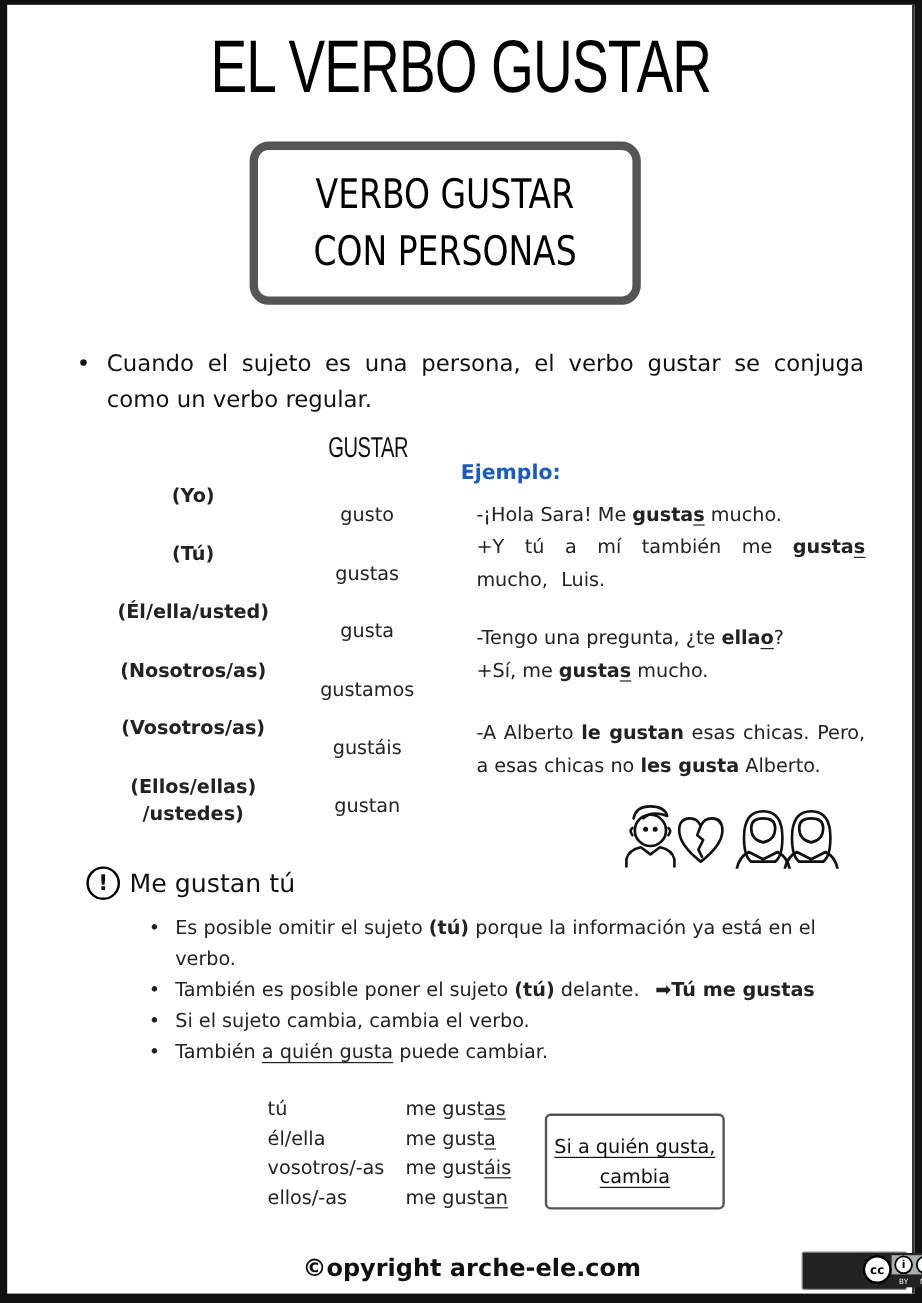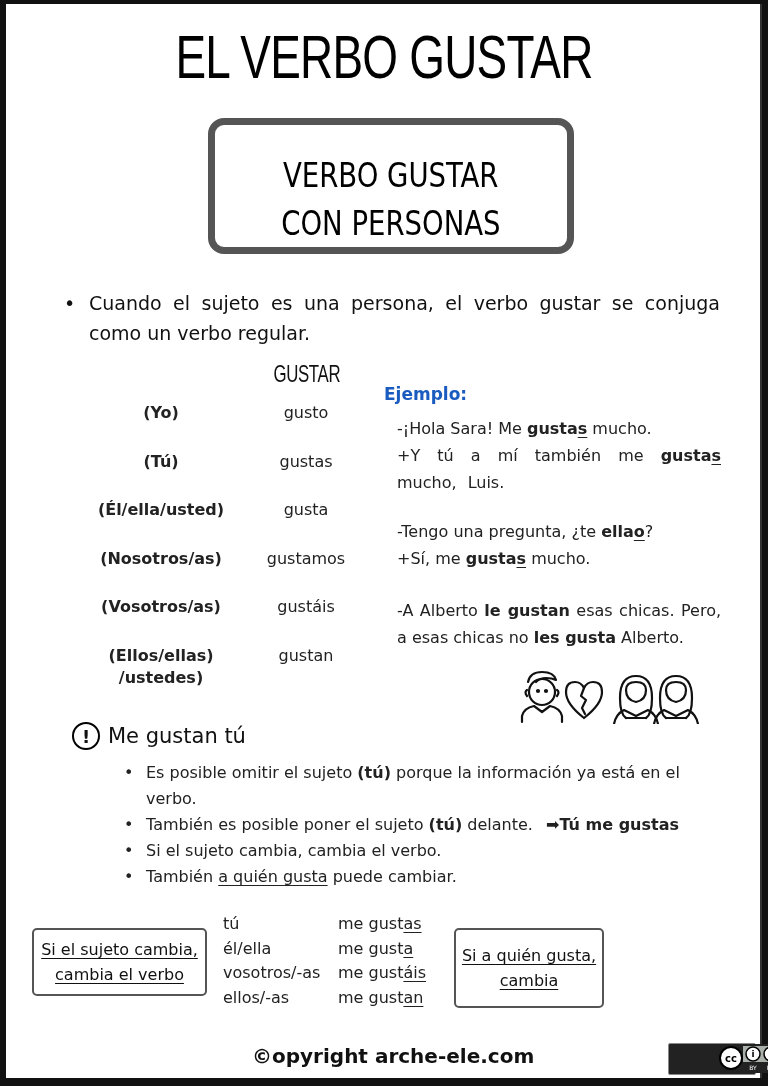--- a/index.html
+++ b/index.html
@@ -1,28 +1,28 @@
 <!DOCTYPE html>
 <html><head>
 <meta charset="utf-8">
 <style>
   html, body { margin:0; padding:0; }
   body { width:768px; height:1086px; background:#111; font-family:"DejaVu Sans", sans-serif; color:#111; overflow:hidden; }
   .page { position:absolute; left:6px; top:4px; width:756px; height:1074px; background:#fff; border-right:2px solid #333; box-sizing:border-box; }
   .abs { position:absolute; }
   .title { left:0; width:756px; top:18px; text-align:center; font-family:"Liberation Sans Narrow","Liberation Sans", sans-serif; font-size:62px; line-height:70px; font-weight:normal; letter-spacing:-1px; transform:scaleX(0.74); transform-origin:center; color:#000; }
-  .subtitle-box { left:202px; top:114px; width:366px; height:136px; border:7px solid #555; border-radius:16px; box-sizing:border-box; display:flex; flex-direction:column; align-items:center; justify-content:flex-end; }
+  .subtitle-box { left:202px; top:114px; width:326px; height:136px; border:7px solid #555; border-radius:16px; box-sizing:border-box; display:flex; flex-direction:column; align-items:center; justify-content:center; }
   .subtitle-box span { font-size:34px; line-height:48px; font-family:"DejaVu Sans Condensed","DejaVu Sans", sans-serif; transform:scaleX(0.9); color:#000; }
   .intro { left:58px; top:284px; width:656px; font-size:19px; line-height:30px; text-align:justify; font-family:"DejaVu Sans", sans-serif; }
   .intro .dot { position:absolute; left:0; top:0; }
   .intro p { margin:0 0 0 25px; text-align:justify; text-align-last:left; }
   .conj-head { left:254px; top:356px; width:90px; text-align:center; font-family:"Liberation Sans", sans-serif; font-size:24px; transform:scaleX(0.7); letter-spacing:-0.5px; }
   .conj-row { position:absolute; width:300px; }
   .conj-row .pron { position:absolute; left:80px; width:150px; text-align:center; font-weight:bold; font-size:16px; line-height:22px; color:#222; }
-  .conj-row .verb { position:absolute; left:240px; width:120px; text-align:center; font-size:16px; line-height:22px; color:#222; }
+  .conj-row .verb { position:absolute; left:240px; width:120px; text-align:center; font-size:16px; line-height:22px; color:#222;margin-top:16px; }
   .ejemplo-label { left:378px; top:380px; color:#1a5bbf; font-weight:bold; font-size:17px; }
   .ex { font-size:16px; line-height:27px; color:#222; }
   .ex b { font-weight:bold; }
   .just { text-align:justify; text-align-last:left; }
   .icons { left:512px; top:656px; width:200px; height:64px; }
   .warn-head { left:66px; top:718px; font-size:21px; display:flex; align-items:center; gap:8px; }
   .warn-icon { width:28px; height:28px; border:2.5px solid #000; border-radius:50%; box-sizing:border-box; display:flex; align-items:center; justify-content:center; font-weight:bold; font-size:18px; }
   .notes { left:118px; top:756px; width:620px; font-size:16px; line-height:26px; color:#222; }
   .notes .li { position:relative; padding-left:22px; }
   .notes .li::before { content:"•"; position:absolute; left:0; top:0; }
@@ -135,24 +135,20 @@
     <div class="li">
       <span>También es posible poner el sujeto </span><b>(tú)</b><span> delante.</span>
       <span style="margin-left:8px">➡</span><b>Tú me gustas</b>
     </div>
     <div class="li"><span>Si el sujeto cambia, cambia el verbo.</span></div>
     <div class="li">
       <span>También </span><span class="u">a quién gusta</span><span> puede cambiar.</span>
     </div>
   </div>
 
-  <div class="abs rule-box" style="left:26px;top:924px;width:175px;height:68px;">
-    <span class="u">Si el sujeto cambia,</span>
-    <span class="u">cambia el verbo</span>
-  </div>
   <div class="abs grid-text" style="left:217px;top:908px;">
     <div>tú</div>
     <div>él/ella</div>
     <div>vosotros/-as</div>
     <div>ellos/-as</div>
   </div>
   <div class="abs grid-text" style="left:332px;top:908px;">
     <div><span>me gust</span><span class="u">as</span></div>
     <div><span>me gust</span><span class="u">a</span></div>
     <div><span>me gust</span><span class="u">áis</span></div>

